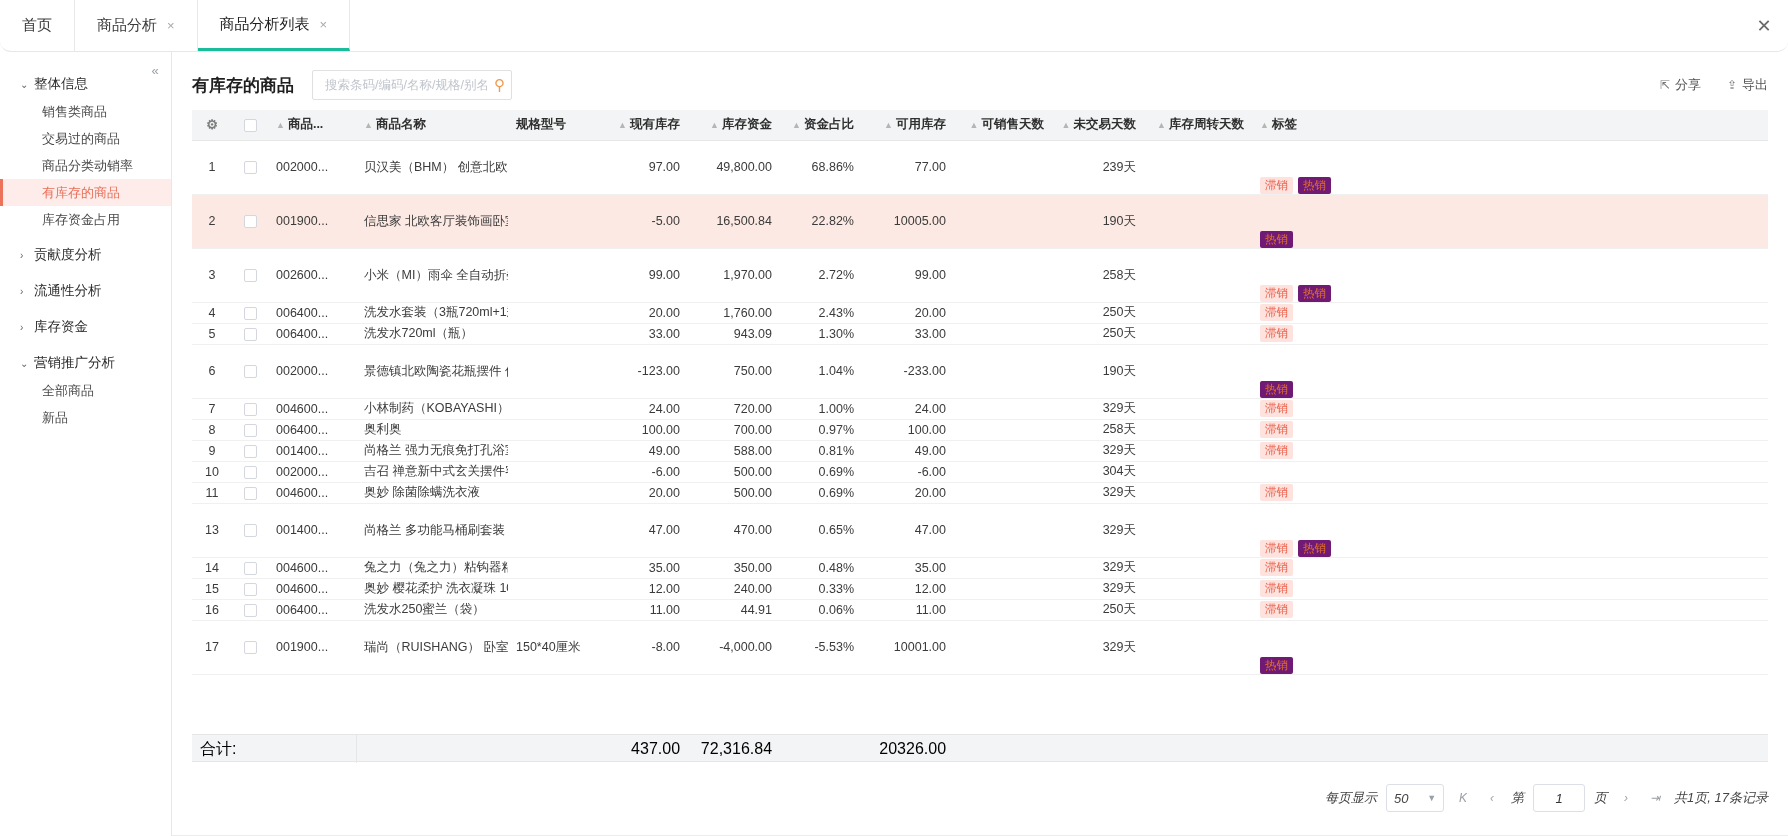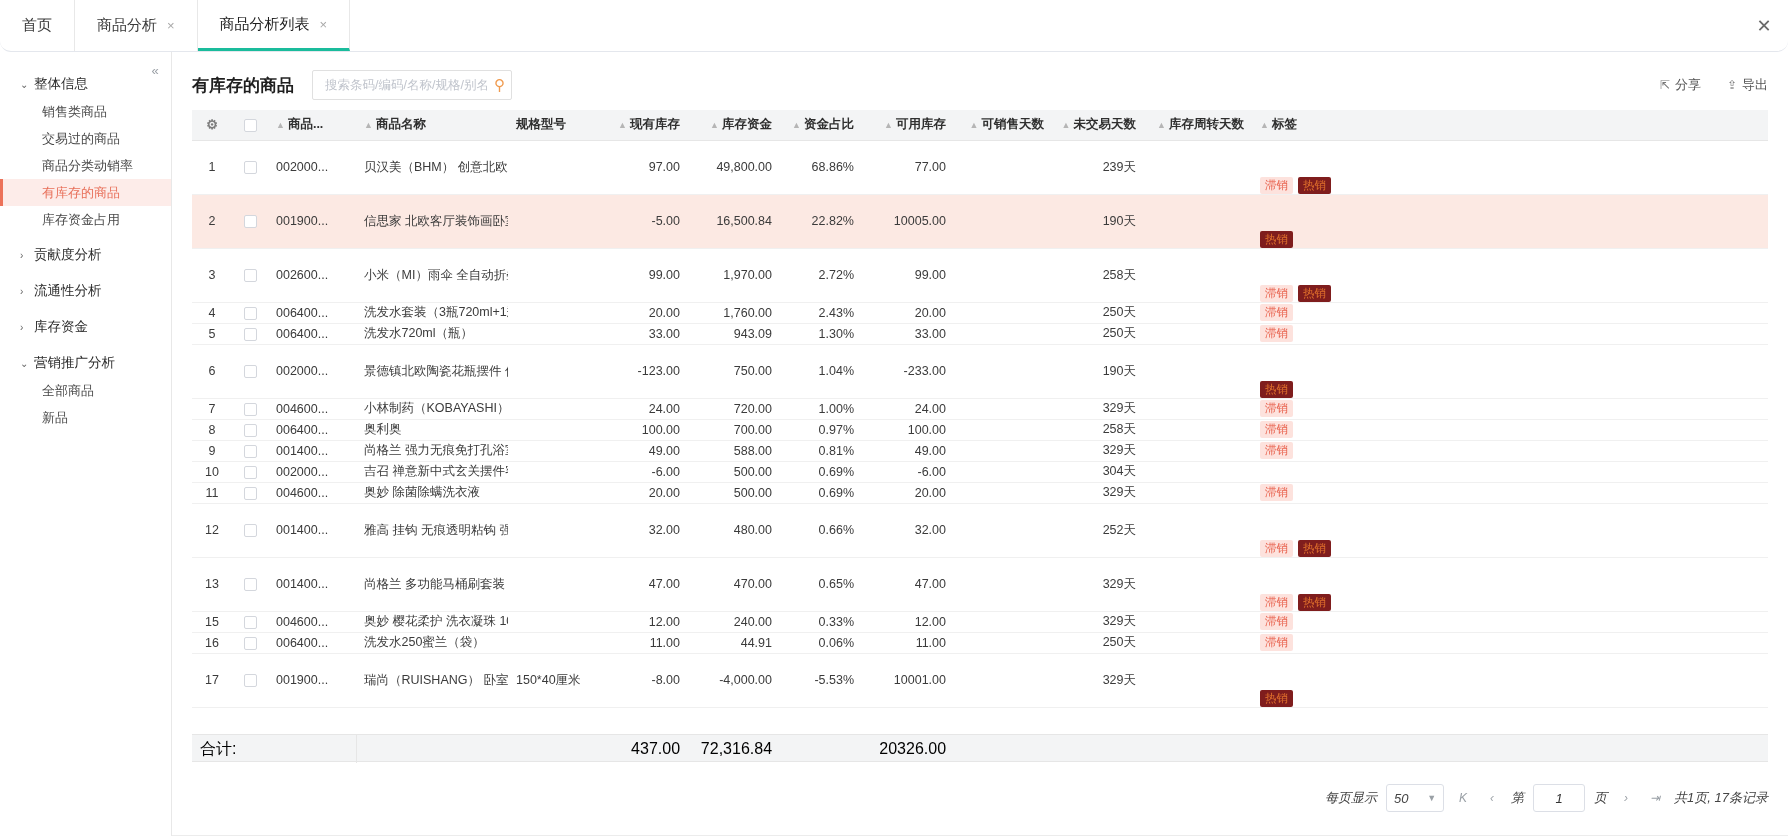--- a/index.html
+++ b/index.html
@@ -191,21 +191,21 @@
   }
   .gear-icon { color: #7d7d7d; font-size: 13px; cursor: pointer; }
   .tag {
     display: inline-block;
     font-size: 11.5px;
     padding: 1px 5px;
     margin-right: 5px;
     border-radius: 2px;
   }
   .tag-stale { background: #fde2dd; color: #e8604c; }
-  .tag-hot  { background: #7f1d1d; color: #e0702c; margin-top: 36px; }
+  .tag-hot  { background: #701a75; color: #e0702c; margin-top: 36px; }
 
   
   .summary {
     position: absolute;
     left: 20px; right: 20px;
     bottom: 74px;
     height: 28px;
     background: #f3f4f5;
     border-top: 1px solid #e6e6e6;
     border-bottom: 1px solid #e6e6e6;
@@ -573,48 +573,48 @@
               <td class="c-right">20.00</td>
               <td class="c-right">500.00</td>
               <td class="c-right">0.69%</td>
               <td class="c-right">20.00</td>
               <td class="c-right"></td>
               <td class="c-right">329天</td>
               <td class="c-right"></td>
               <td><span class="tag tag-stale">滞销</span></td>
             </tr>
             <tr>
-              <td class="c-center">12</td>
-              <td class="c-center"><span class="chk"></span></td>
-              <td>001400...</td>
-              <td>雅高 挂钩 无痕透明粘钩 强</td>
-              <td></td>
-              <td class="c-right">32.00</td>
-              <td class="c-right">480.00</td>
-              <td class="c-right">0.66%</td>
-              <td class="c-right">32.00</td>
-              <td class="c-right"></td>
-              <td class="c-right">252天</td>
-              <td class="c-right"></td>
-              <td><span class="tag tag-stale">滞销</span><span class="tag tag-hot">热销</span></td>
-            </tr>
-            <tr>
               <td class="c-center">13</td>
               <td class="c-center"><span class="chk"></span></td>
               <td>001400...</td>
               <td>尚格兰 多功能马桶刷套装 升</td>
               <td></td>
               <td class="c-right">47.00</td>
               <td class="c-right">470.00</td>
               <td class="c-right">0.65%</td>
               <td class="c-right">47.00</td>
               <td class="c-right"></td>
               <td class="c-right">329天</td>
               <td class="c-right"></td>
               <td><span class="tag tag-stale">滞销</span><span class="tag tag-hot">热销</span></td>
+            </tr>
+            <tr>
+              <td class="c-center">14</td>
+              <td class="c-center"><span class="chk"></span></td>
+              <td>004600...</td>
+              <td>兔之力（兔之力）粘钩器粘</td>
+              <td></td>
+              <td class="c-right">35.00</td>
+              <td class="c-right">350.00</td>
+              <td class="c-right">0.48%</td>
+              <td class="c-right">35.00</td>
+              <td class="c-right"></td>
+              <td class="c-right">329天</td>
+              <td class="c-right"></td>
+              <td><span class="tag tag-stale">滞销</span></td>
             </tr>
             <tr>
               <td class="c-center">15</td>
               <td class="c-center"><span class="chk"></span></td>
               <td>004600...</td>
               <td>奥妙 樱花柔护 洗衣凝珠 10</td>
               <td></td>
               <td class="c-right">12.00</td>
               <td class="c-right">240.00</td>
               <td class="c-right">0.33%</td>

